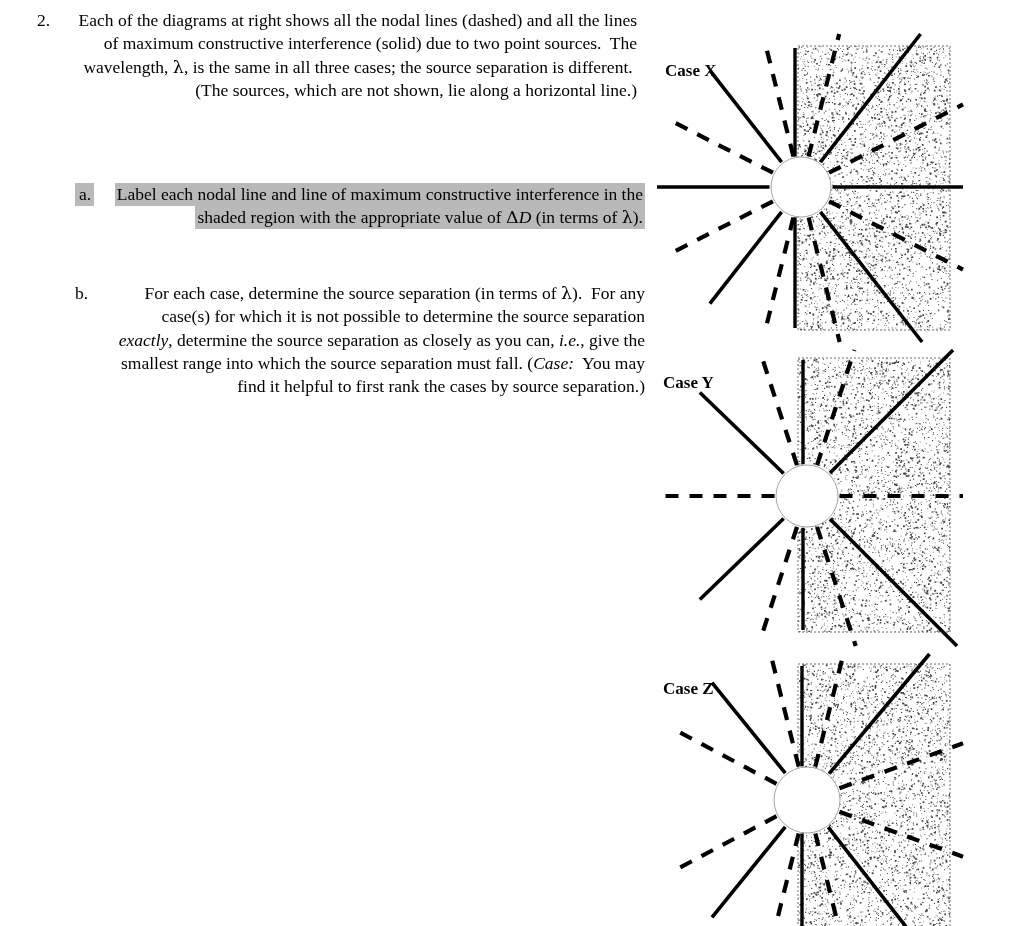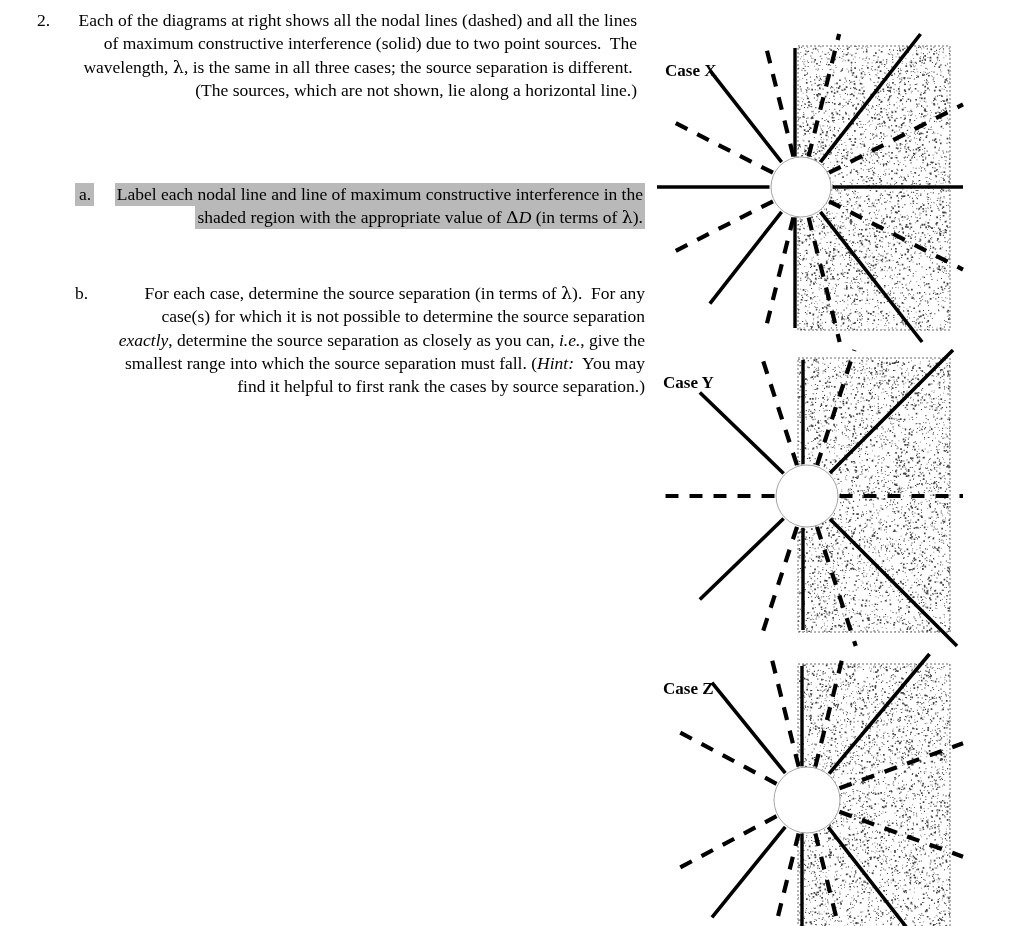--- a/index.html
+++ b/index.html
@@ -135,21 +135,21 @@
   </div>
 
   <div class="q-block" id="part-b">
     <div class="q-marker">b.</div>
     <div class="q-body">
       <p>For each case, determine the source separation (in terms of
       <span class="sym-lambda">λ</span>).&nbsp; For any case(s) for which it is not possible to
       determine the source separation <em>exactly</em>, determine the
       source separation as closely as you can, <em>i.e.</em>, give the
       smallest range into which the source separation must fall.
-      (<em>Hint:</em>&nbsp; You may find it helpful to first rank the cases by
+      (<em>Case:</em>&nbsp; You may find it helpful to first rank the cases by
       source separation.)</p>
     </div>
   </div>
 
 </div>
 
 <div id="diagram-column">
 
   <div class="case-figure" id="case-x-figure">
     <svg id="svg-case-x" width="310" height="312" viewBox="0 0 310 312">

